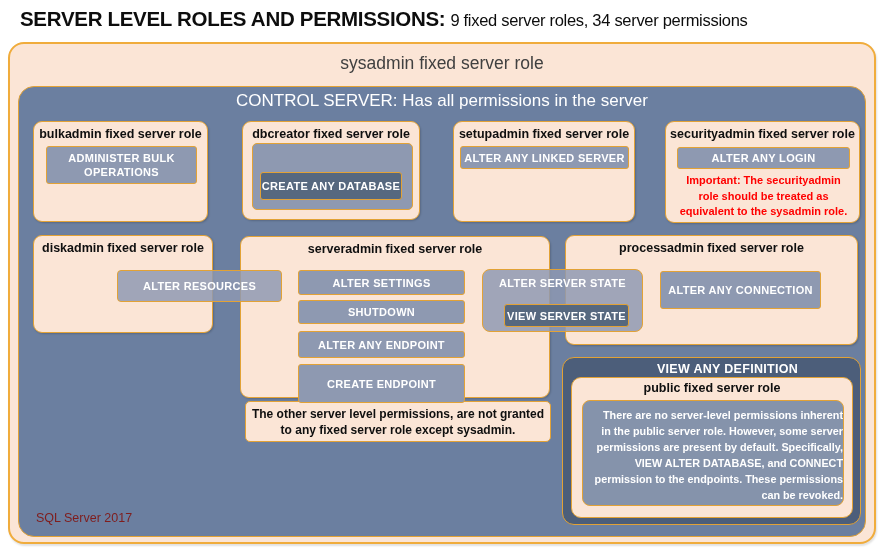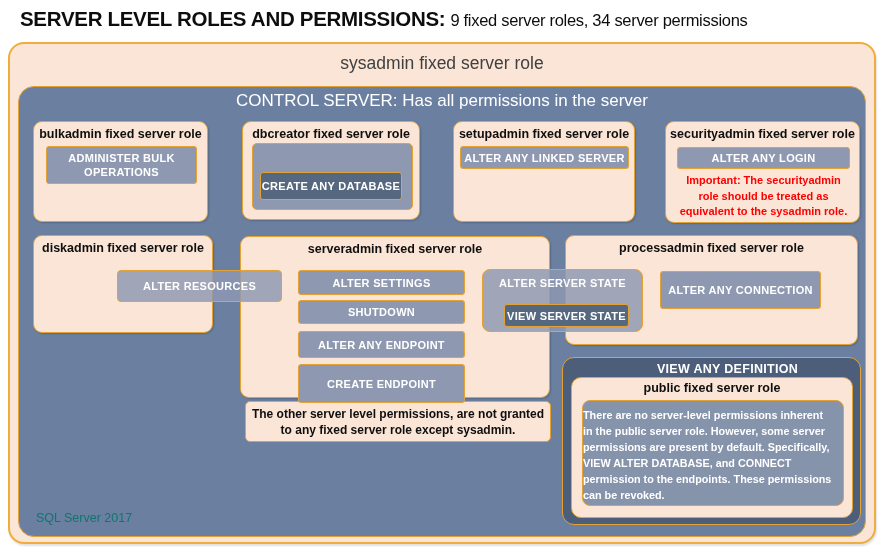--- a/index.html
+++ b/index.html
@@ -125,28 +125,28 @@
     position: absolute; left: 8px; top: 19px; width: 282px; height: 141px;
     background: #FBE5D6; border: 1.4px solid #E2A236; border-radius: 10px;
   }
   #public-label {
     position: absolute; left: 0; top: 3px; width: 100%;
     text-align: center; font-weight: bold; font-size: 12.5px; color: #0f0f0f;
   }
   #public-note {
     position: absolute; left: 10px; top: 22px; width: 262px; height: 106px;
     background: #8593AB; border: 1.4px solid #E2A236; border-radius: 8px;
-    text-align: left; color: #ffffff; font-weight: bold; font-size: 10.8px;
+    text-align: right; color: #ffffff; font-weight: bold; font-size: 10.8px;
     line-height: 16px; padding-top: 6px;
   }
 
   
   #footer-version {
     left: 36px; top: 511px;
-    color: #0f766e; font-size: 12.5px;
+    color: #7f1d1d; font-size: 12.5px;
   }
 </style>
 </head>
 <body>
 
 <div class="abs" id="page-title">
   <span class="t-bold">SERVER LEVEL ROLES AND PERMISSIONS:</span><span class="t-rest">9 fixed server roles, 34 server permissions</span>
 </div>
 
 <div class="abs" id="sysadmin-box"></div>

